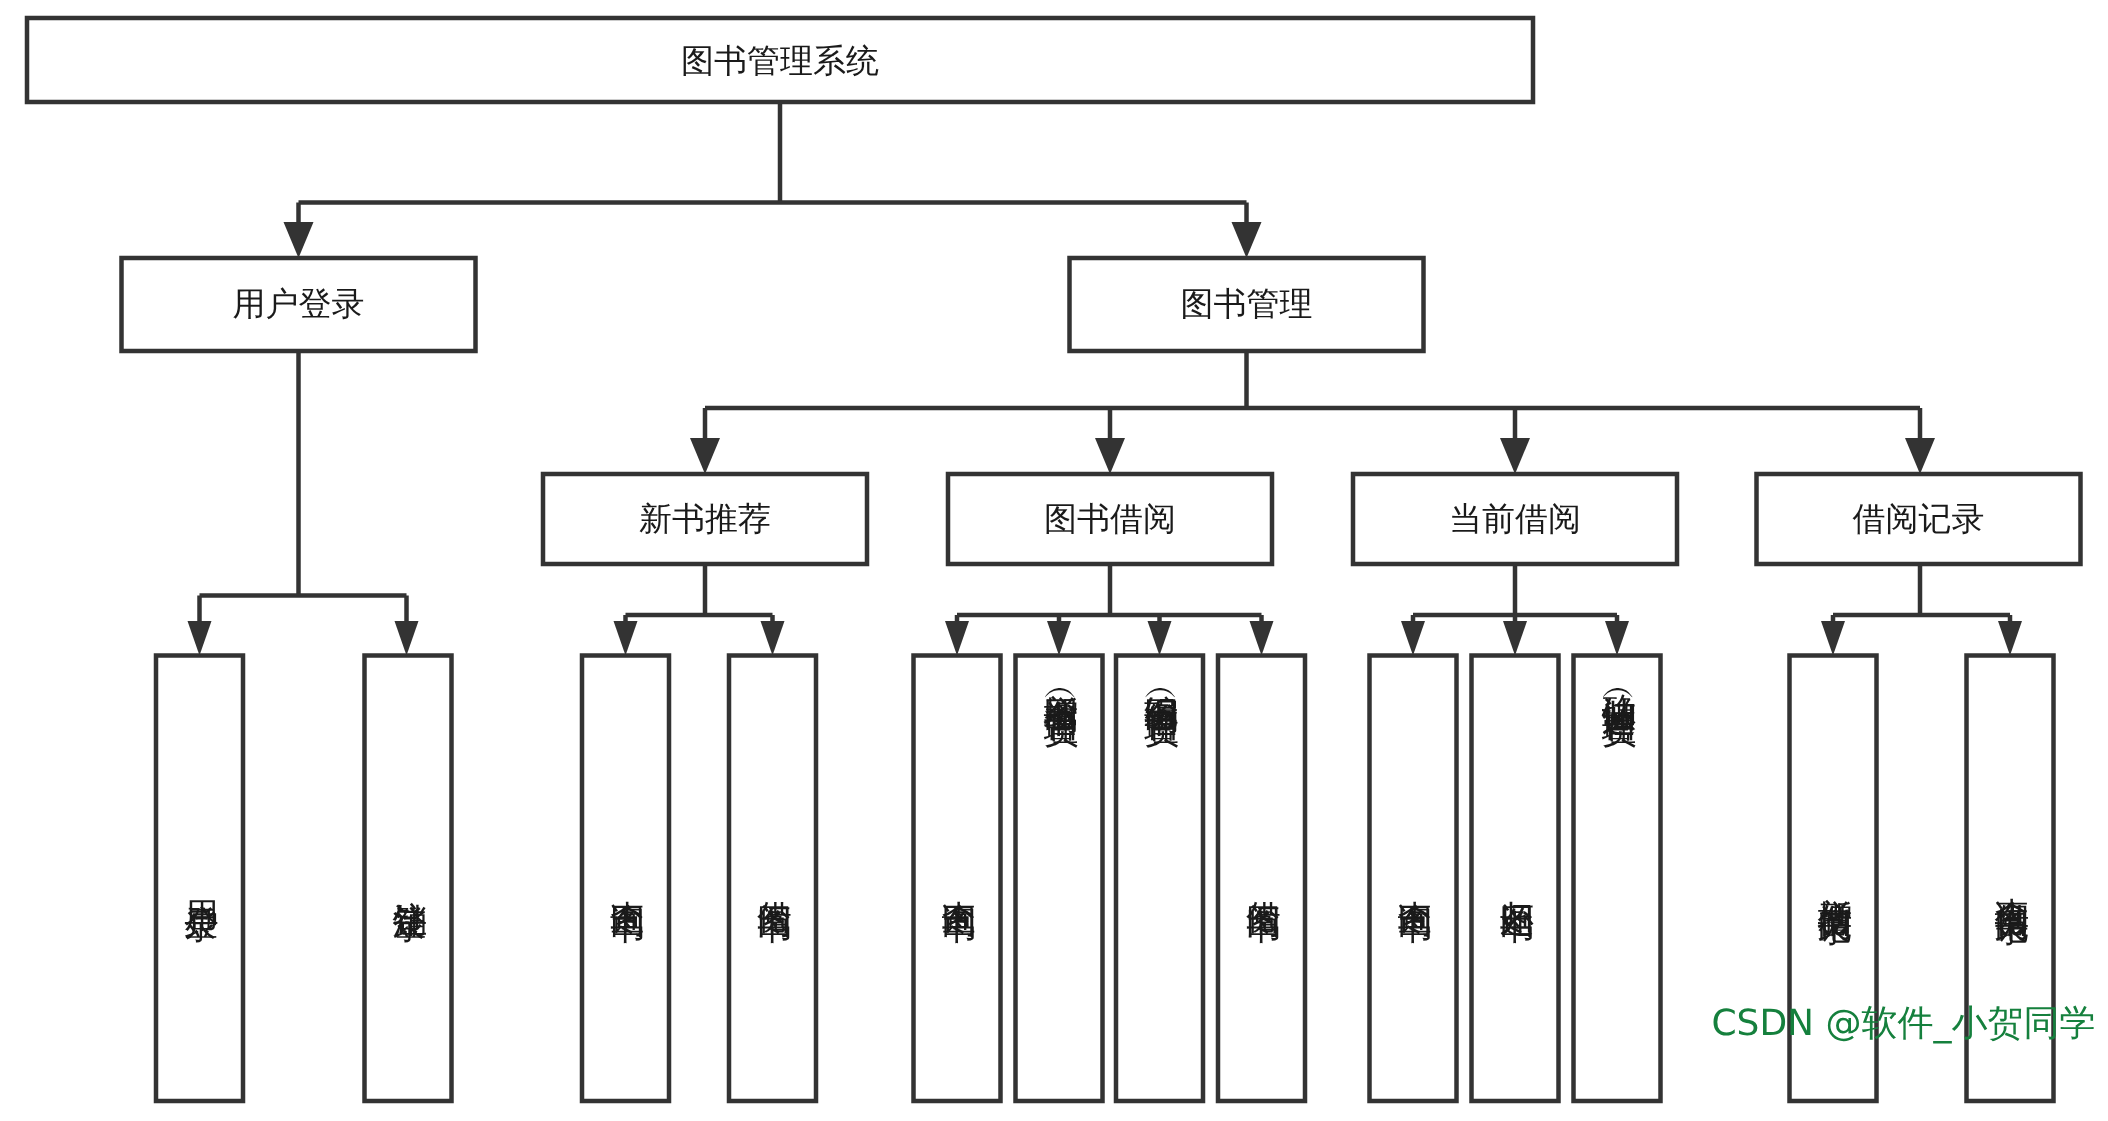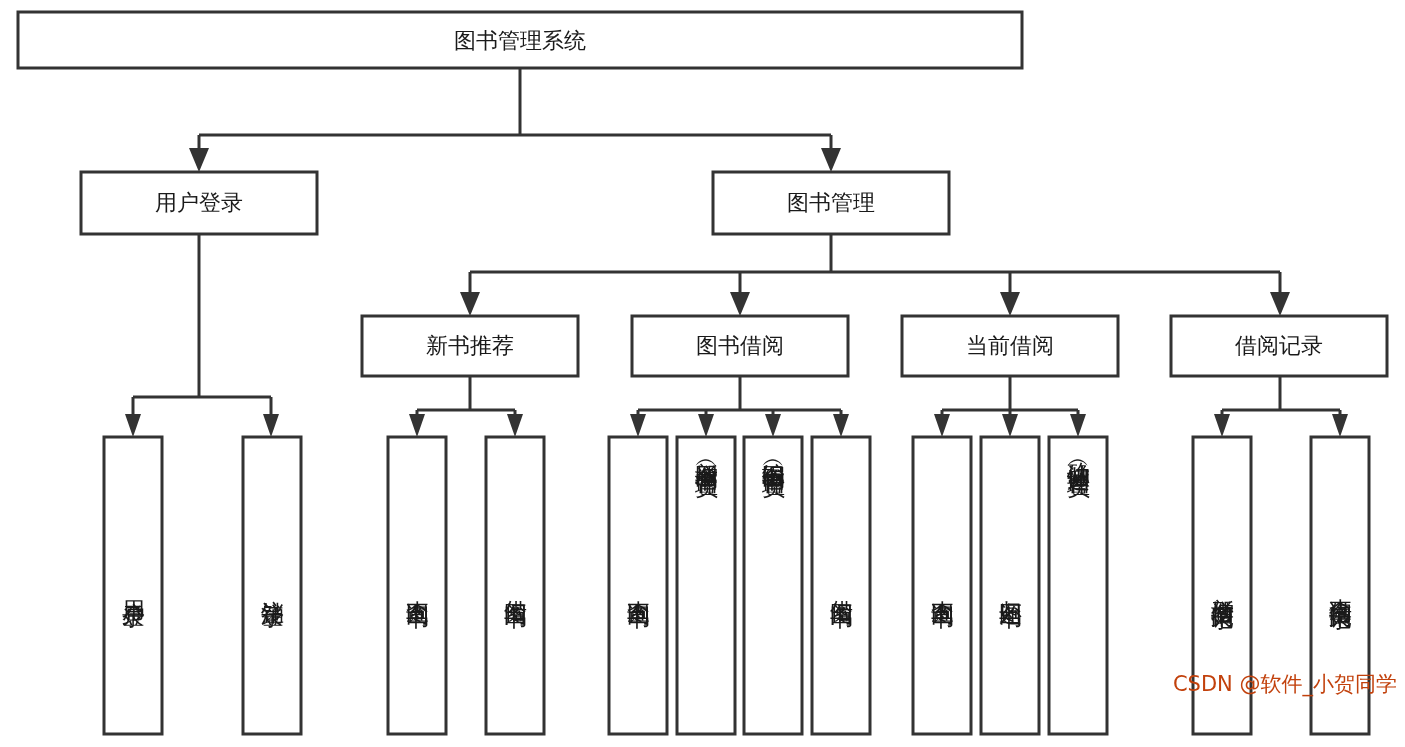--- a/index.html
+++ b/index.html
@@ -63,22 +63,22 @@
     white-space: nowrap;
   }
   .vlabel-wrap.align-top {
     justify-content: flex-start;
   }
   .watermark {
     position: absolute;
     right: 8px;
     bottom: 4px;
     font-family: "DejaVu Sans", "Liberation Sans", sans-serif;
-    font-size: 21px;
-    color: #c2410c;
+    font-size: 24px;
+    color: #15803d;
     white-space: nowrap;
     margin-top: 32px;
   }
 </style>
 </head>
 <body>
 
 <div id="diagram-root">
 
   <svg class="flowchart" viewBox="0 0 1405 747" xmlns="http://www.w3.org/2000/svg">

